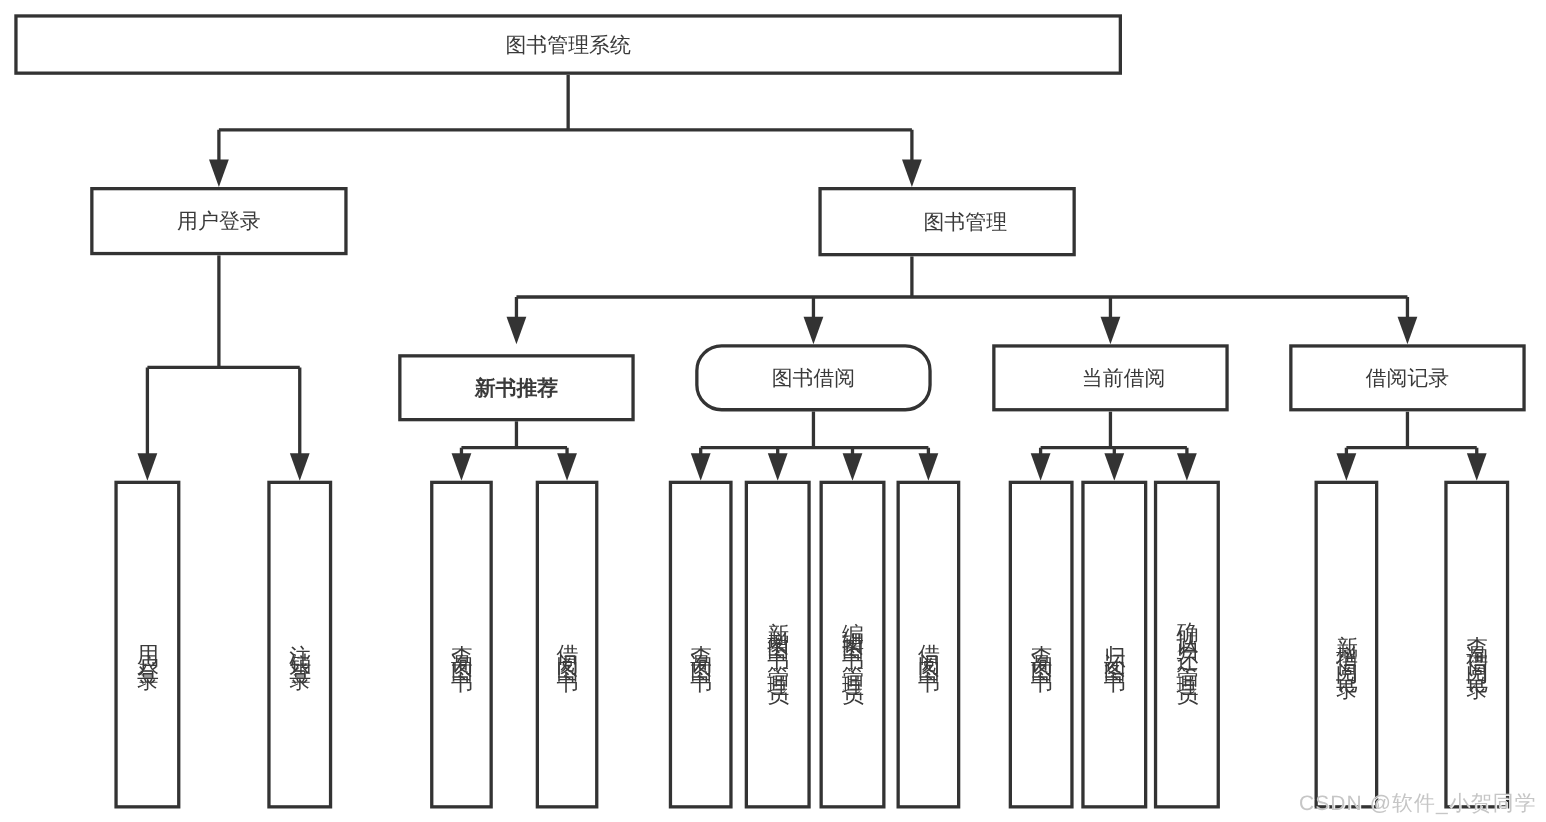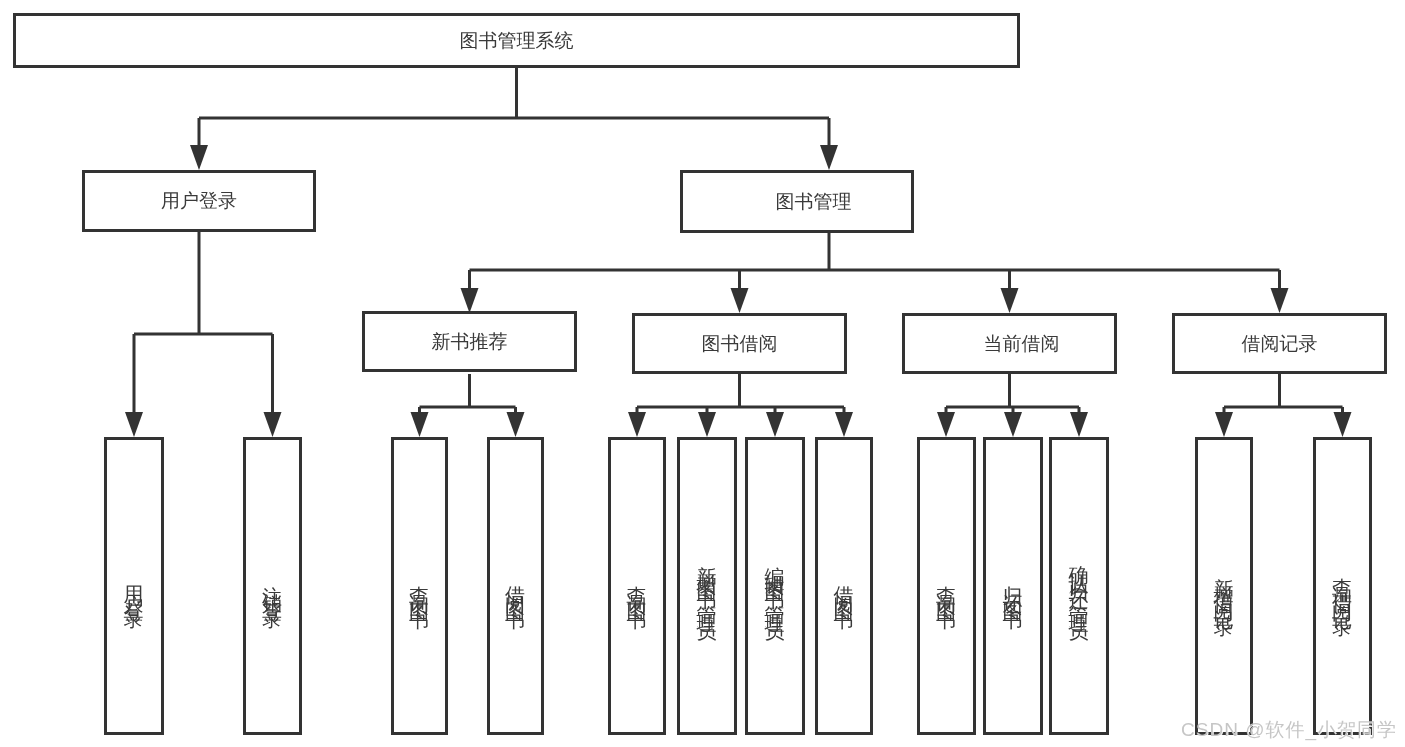--- a/index.html
+++ b/index.html
@@ -101,28 +101,28 @@
     <polygon points="1333.5,412 1351.5,412 1342.5,437"></polygon>
   </svg>
 
   <div class="node h" style="left:13px; top:13px; width:1007px; height:55px;">
     <span>图书管理系统</span>
   </div>
 
   <div class="node h" style="left:82px; top:170px; width:234px; height:62px;">
     <span>用户登录</span>
   </div>
-  <div class="node h" style="left:680px; top:170px; width:234px; height:63px;padding-left:33px;">
+  <div class="node h" style="left:744px; top:170px; width:234px; height:63px;padding-left:33px;">
     <span>图书管理</span>
   </div>
 
-  <div class="node h" style="left:362px; top:311px; width:215px; height:61px;">
+  <div class="node h" style="left:362px; top:322px; width:215px; height:61px;font-weight:bold;">
     <span>新书推荐</span>
   </div>
-  <div class="node h" style="left:632px; top:313px; width:215px; height:61px;">
+  <div class="node h" style="left:632px; top:313px; width:215px; height:61px;border-radius:24px;">
     <span>图书借阅</span>
   </div>
   <div class="node h" style="left:902px; top:313px; width:215px; height:61px;padding-left:24px;">
     <span>当前借阅</span>
   </div>
   <div class="node h" style="left:1172px; top:313px; width:215px; height:61px;">
     <span>借阅记录</span>
   </div>
 
   <div class="node v" style="left:104px; top:437px; width:60px; height:298px;">

